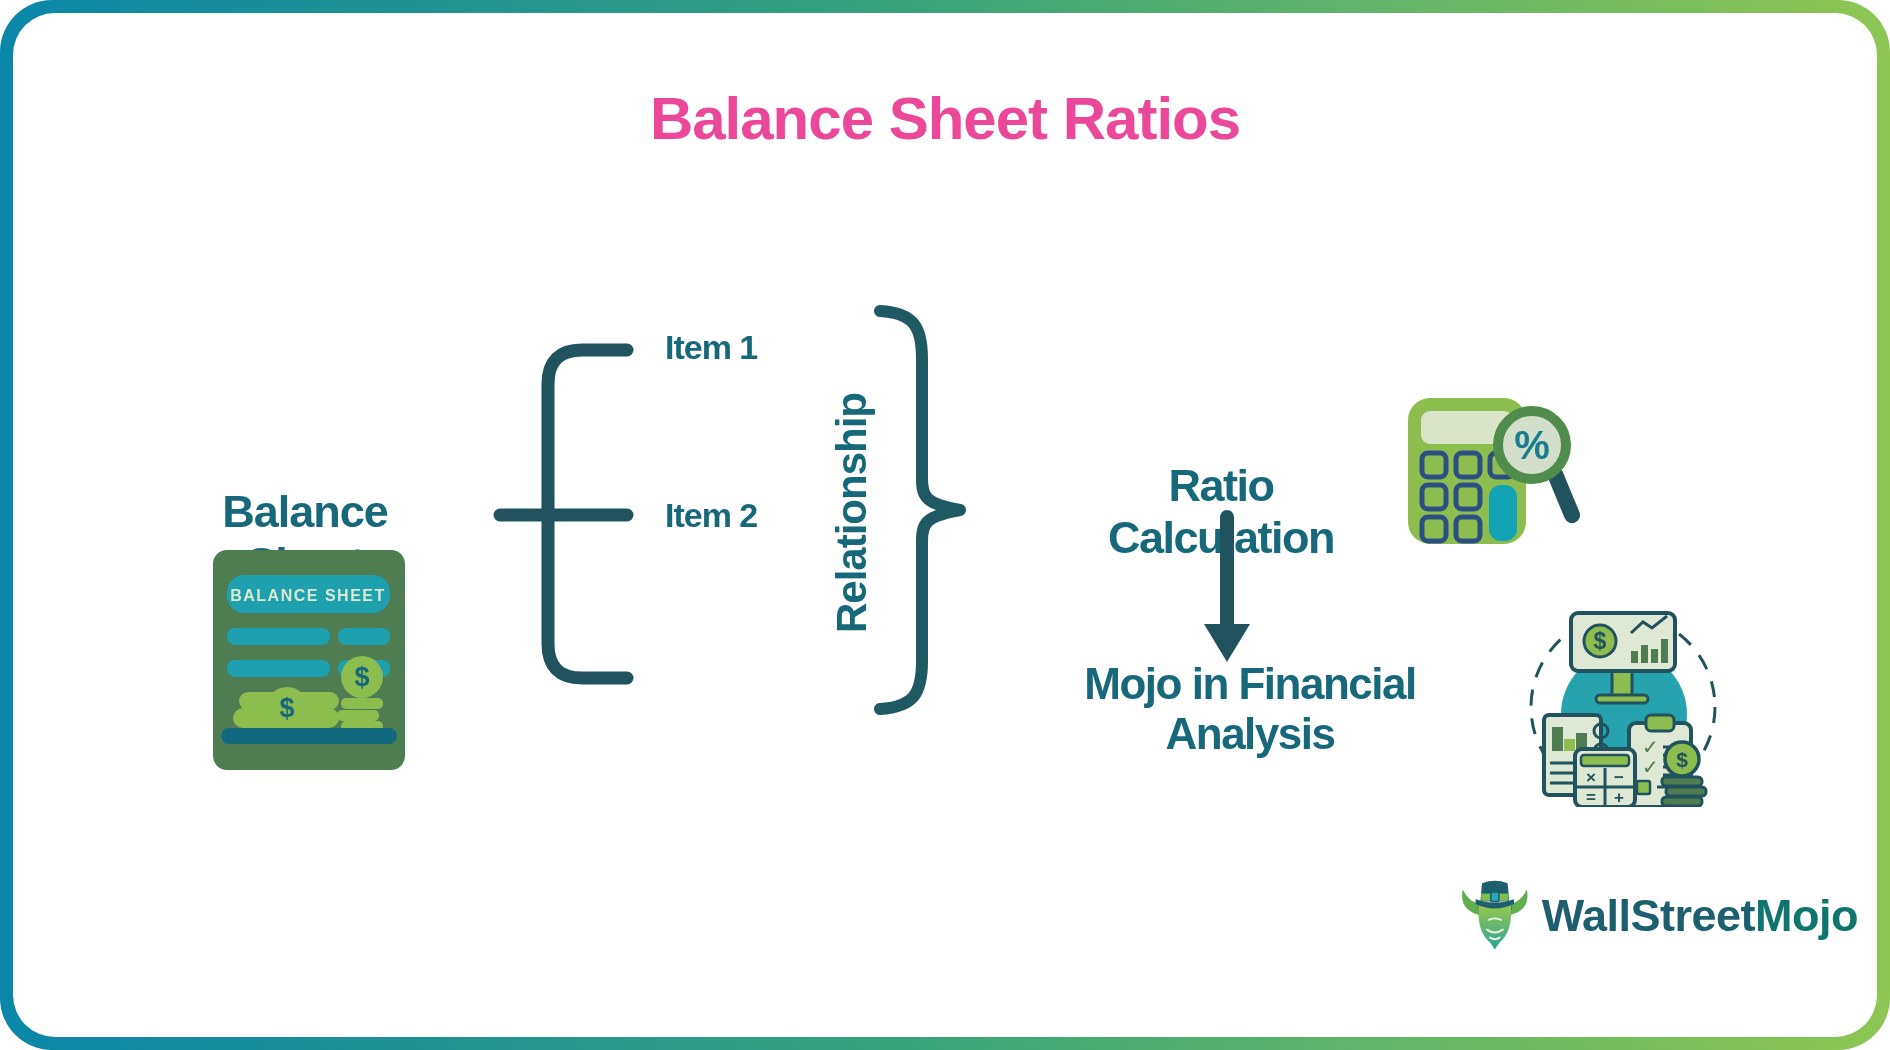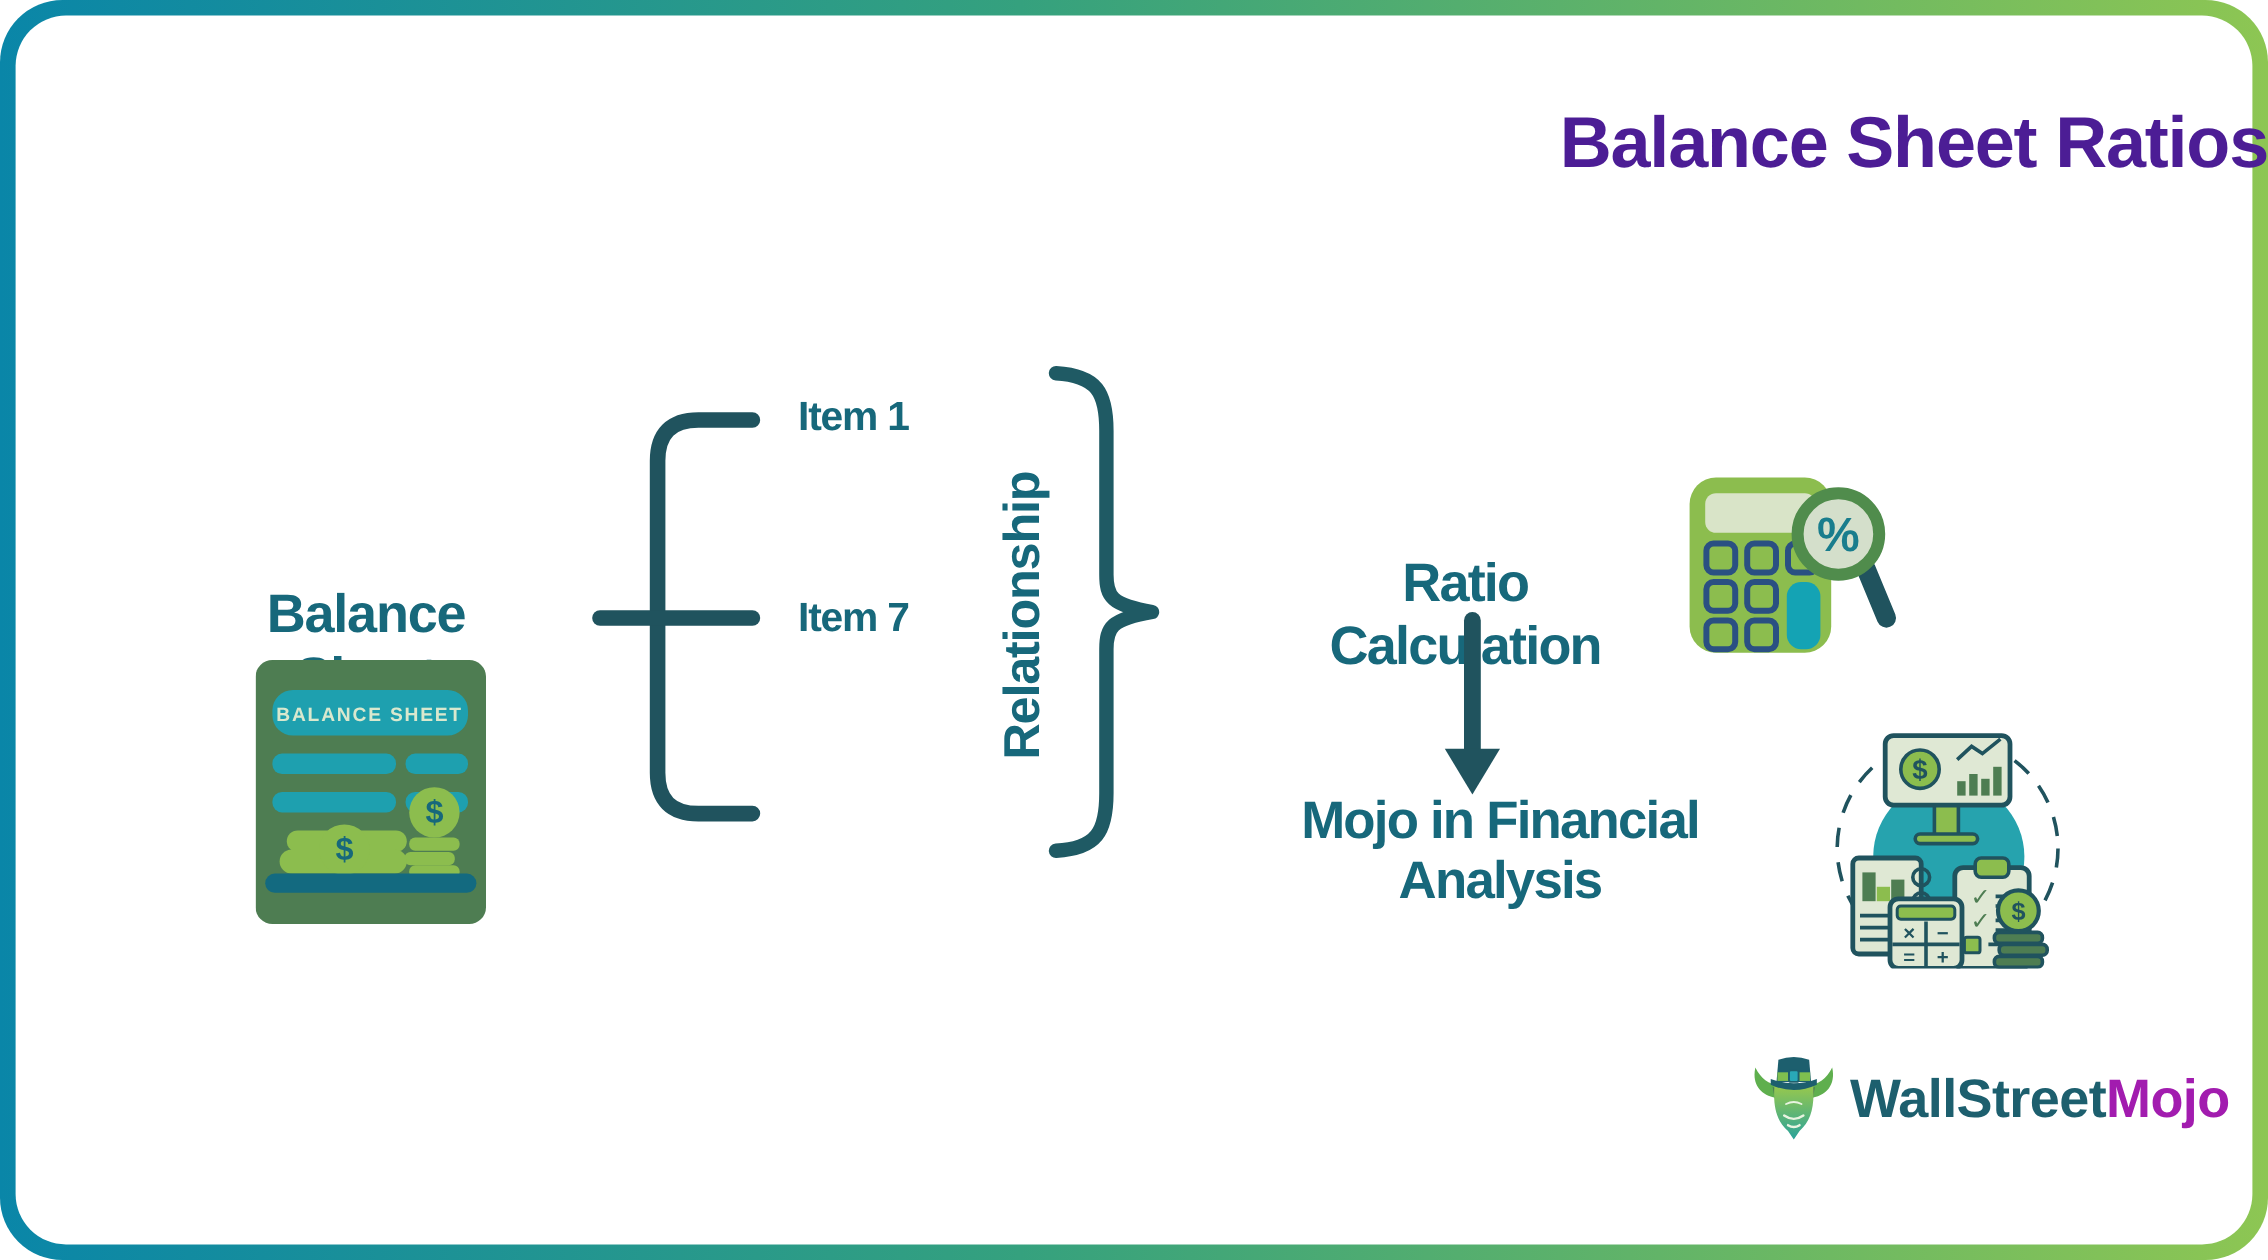--- a/index.html
+++ b/index.html
@@ -1,34 +1,34 @@
 <!DOCTYPE html>
 <html><head>
 <meta charset="utf-8">
 <style>
   html,body{margin:0;padding:0;background:#fff;}
   body{width:1890px;height:1050px;overflow:hidden;font-family:"Liberation Sans","DejaVu Sans",sans-serif;}
   #canvas{position:relative;width:1890px;height:1050px;background:#fff;}
   .frame{position:absolute;inset:0;background:linear-gradient(90deg,#0A86A8 0%,#35A17E 45%,#8DC653 100%);border-radius:52px;}
   .frame-inner{position:absolute;inset:13px;background:#ffffff;border-radius:42px;}
   .abs{position:absolute;}
-  .title{left:0;top:84px;width:1890px;text-align:right;font-size:60px;font-weight:800;letter-spacing:-1px;color:#4c1d95;}
+  .title{left:0;top:84px;width:1890px;text-align:center;font-size:60px;font-weight:800;letter-spacing:-1px;color:#ec4899;}
   .teal-label{color:#17687B;font-weight:800;letter-spacing:-1px;}
   .bs-label{left:160px;top:486px;width:290px;text-align:center;font-size:45px;}
   .item-label{left:665px;width:220px;font-size:34px;}
   .item-1{top:328px;}
   .item-2{top:496px;}
   .item-3{top:658px;}
   .relationship{left:712px;top:489px;width:280px;height:48px;text-align:center;font-size:42px;transform:rotate(-90deg);transform-origin:center;}
   .ratio-label{left:1055px;top:460px;width:332px;text-align:center;font-size:45px;letter-spacing:-1.5px;}
   .help-label{left:1000px;top:659px;width:500px;text-align:center;font-size:44px;letter-spacing:-1.5px;}
   .logo{left:1458px;top:868px;width:400px;height:95px;display:flex;align-items:center;}
   .logo-text{margin-left:10px;font-size:45px;font-weight:800;letter-spacing:-0.5px;white-space:nowrap;}
   .logo-primary{color:#1D5F6E;margin-top:16px;}
-  .logo-accent{color:#a21caf;}
+  .logo-accent{color:#0f766e;}
   svg{display:block;}
 </style>
 </head>
 <body>
 
 <div id="canvas">
   <div class="frame">
     <div class="frame-inner"></div>
   </div>
 
@@ -58,21 +58,21 @@
 
     <rect x="8" y="178" width="176" height="16" rx="8" fill="#136A80"></rect>
   </svg>
 
   <svg class="abs" style="left:490px;top:335px;" width="150" height="360" viewBox="0 0 150 360">
     <path d="M 137 15 H 92 Q 58 15 58 49 V 309 Q 58 343 92 343 H 137" fill="none" stroke="#20535E" stroke-width="13" stroke-linecap="round"></path>
     <path d="M 10 180 H 137" fill="none" stroke="#20535E" stroke-width="13" stroke-linecap="round"></path>
   </svg>
 
   <div class="abs teal-label item-label item-1">Item 1</div>
-  <div class="abs teal-label item-label item-2">Item 7</div>
+  <div class="abs teal-label item-label item-2">Item 2</div>
 
   <svg class="abs" style="left:870px;top:303px;" width="100" height="414" viewBox="0 0 100 414">
     <path d="M 10 8 C 44 10 52 24 52 56 V 176 C 52 194 56 201 90 207 C 56 213 52 220 52 238 V 358 C 52 390 44 404 10 406" fill="none" stroke="#1F5A64" stroke-width="12" stroke-linecap="round" stroke-linejoin="round"></path>
   </svg>
 
   <div class="abs teal-label relationship">Relationship</div>
 
   <div class="abs teal-label ratio-label">Ratio Calculation</div>
 
   <svg class="abs" style="left:1400px;top:393px;" width="210" height="175" viewBox="0 0 210 175">

